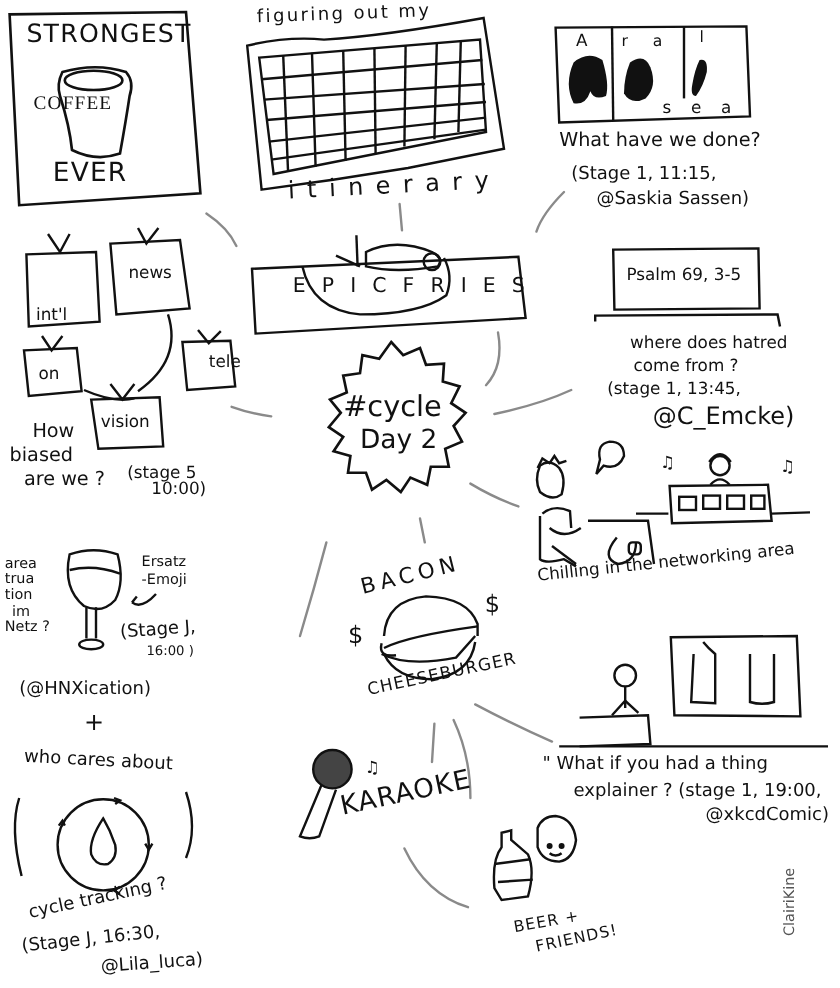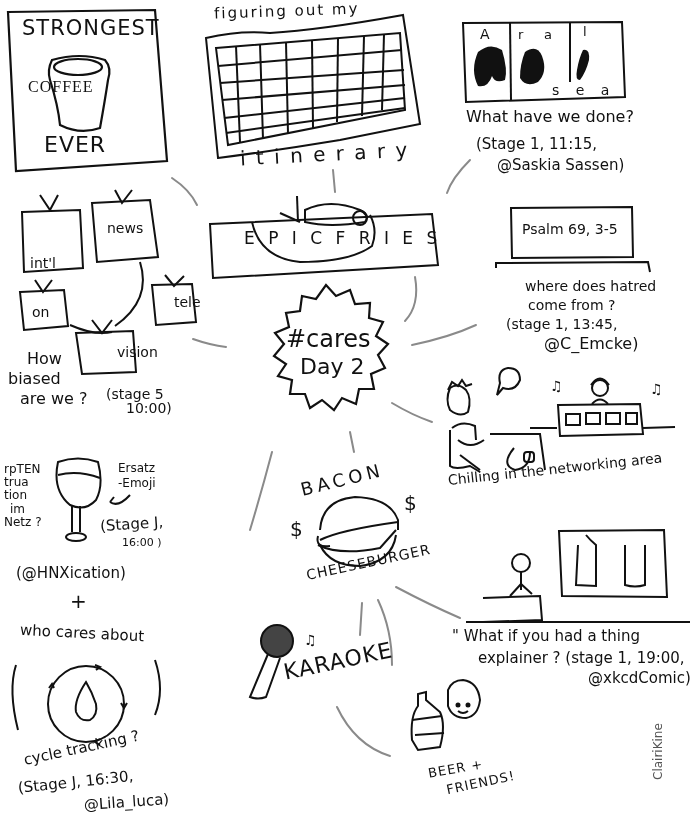--- a/index.html
+++ b/index.html
@@ -187,44 +187,44 @@
 <div class="abs hand" style="left:583px;top:25px;font-size:13px;">l</div>
 <div class="abs hand" style="left:552px;top:82px;font-size:14px;letter-spacing:6px;">s e a</div>
 <div class="abs hand" style="left:466px;top:108px;font-size:16px;">What have we done?</div>
 <div class="abs hand" style="left:476px;top:136px;font-size:15px;">(Stage 1, 11:15,</div>
 <div class="abs hand" style="left:497px;top:157px;font-size:15px;">@Saskia Sassen)</div>
 
 <div class="abs hand" style="left:30px;top:230px;font-size:14px;margin-top:25px;">int'l</div>
 <div class="abs hand" style="left:107px;top:220px;font-size:14px;">news</div>
 <div class="abs hand" style="left:32px;top:304px;font-size:14px;">on</div>
 <div class="abs hand" style="left:158px;top:294px;font-size:14px;margin-left:16px;">tele</div>
-<div class="abs hand" style="left:84px;top:344px;font-size:14px;margin-left:33px;">vision</div>
+<div class="abs hand" style="left:84px;top:344px;font-size:14px;">vision</div>
 <div class="abs hand" style="left:27px;top:350px;font-size:16px;">How</div>
 <div class="abs hand" style="left:8px;top:370px;font-size:16px;">biased</div>
 <div class="abs hand" style="left:20px;top:390px;font-size:16px;">are we ?</div>
 <div class="abs hand" style="left:106px;top:386px;font-size:14px;">(stage 5</div>
 <div class="abs hand" style="left:126px;top:400px;font-size:14px;">10:00)</div>
 
 <div class="abs hand" style="left:244px;top:229px;font-size:17px;letter-spacing:4px;">E P I C   F R I E S</div>
 
-<div class="abs hand" style="left:286px;top:326px;font-size:24px;font-weight:normal;">#cares</div>
+<div class="abs hand" style="left:286px;top:326px;font-size:24px;font-weight:normal;">#cycle</div>
 <div class="abs hand" style="left:300px;top:354px;font-size:22px;">Day 2</div>
 
 <div class="abs hand" style="left:522px;top:221px;font-size:14px;">Psalm 69, 3-5</div>
 <div class="abs hand" style="left:506px;top:278px;font-size:14px;margin-left:19px;">where does hatred</div>
 <div class="abs hand" style="left:528px;top:297px;font-size:14px;">come from ?</div>
 <div class="abs hand" style="left:506px;top:316px;font-size:14px;">(stage 1, 13:45,</div>
-<div class="abs hand" style="left:544px;top:335px;font-size:16px;">@C_Emcke)</div>
+<div class="abs hand" style="left:544px;top:335px;font-size:20px;">@C_Emcke)</div>
 
 <div class="abs hand" style="left:448px;top:472px;font-size:14px;transform:rotate(-6deg);transform-origin:left center;">Chilling in the networking area</div>
 <div class="abs hand" style="left:550px;top:378px;font-size:14px;">♫</div>
 <div class="abs hand" style="left:650px;top:381px;font-size:14px;">♫</div>
 
 <div class="abs hand" style="left:4px;top:463px;font-size:12px;line-height:1.1;">
-  <div>rpTEN</div>
+  <div>area</div>
   <div>trua</div>
   <div>tion</div>
   <div style="padding-left:6px">im</div>
   <div>Netz ?</div>
 </div>
 <div class="abs hand" style="left:118px;top:462px;font-size:12px;">Ersatz</div>
 <div class="abs hand" style="left:118px;top:477px;font-size:12px;text-align:center;">-Emoji</div>
 <div class="abs hand" style="left:100px;top:516px;font-size:15px;transform:rotate(-4deg);">(Stage J,</div>
 <div class="abs hand" style="left:122px;top:537px;font-size:11px;">16:00 )</div>
 <div class="abs hand" style="left:16px;top:565px;font-size:15px;">(@HNXication)</div>

